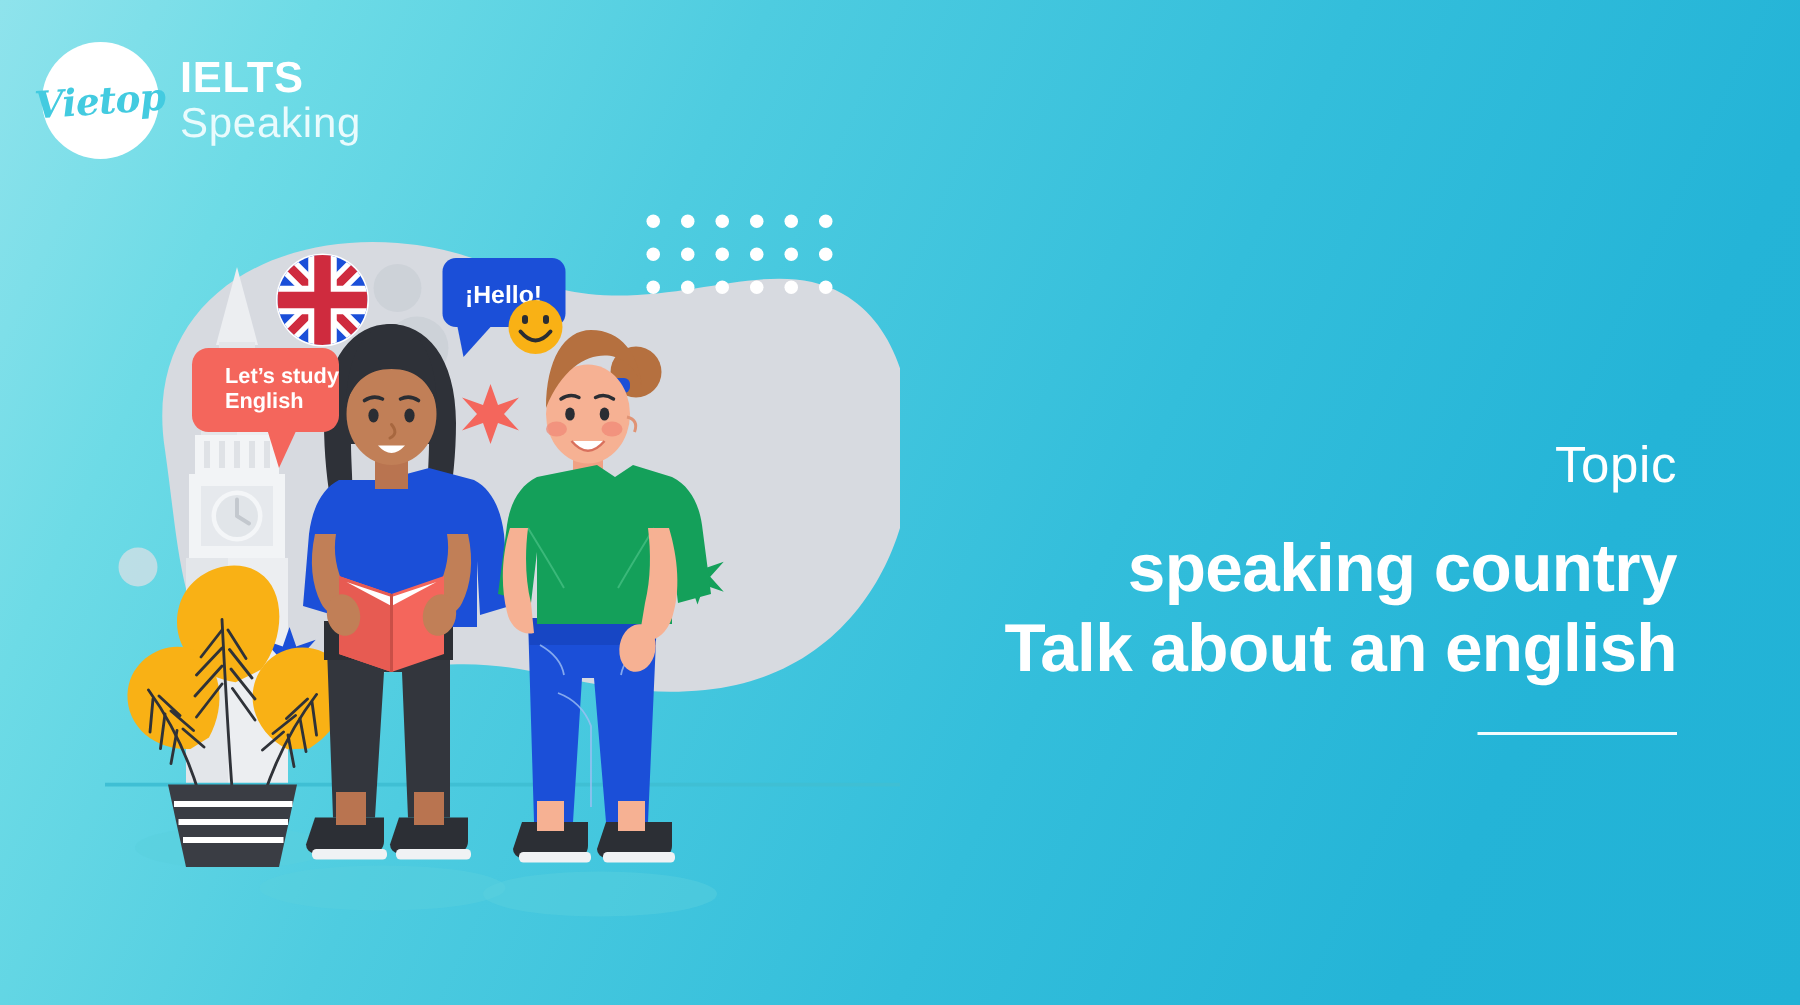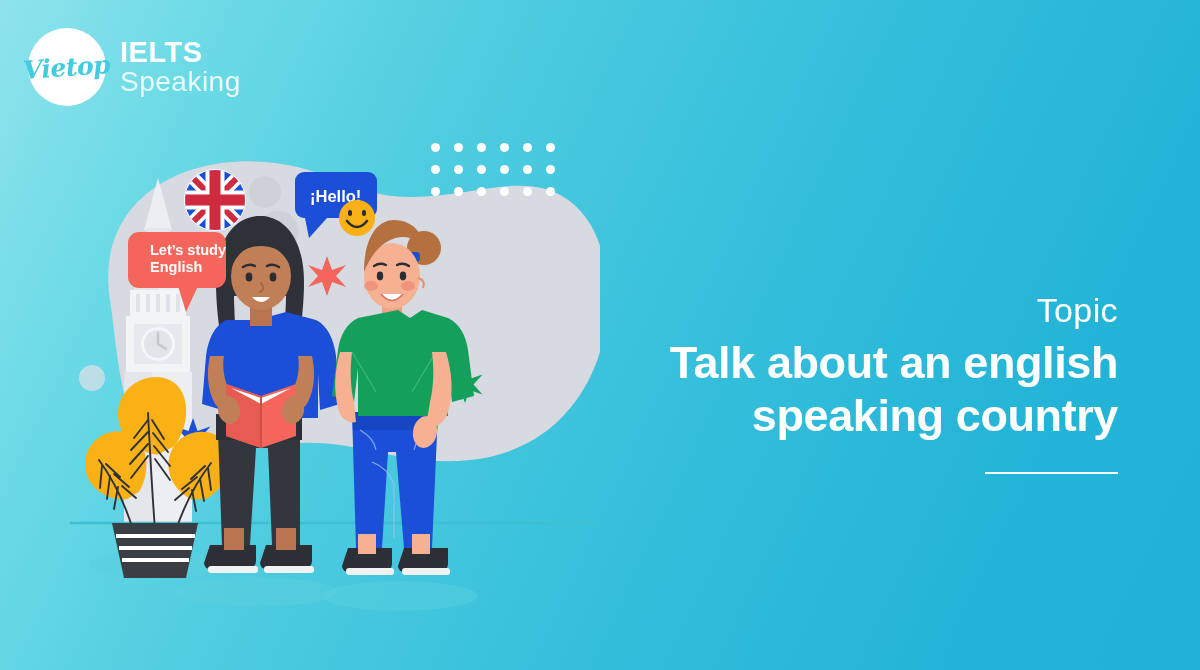--- a/index.html
+++ b/index.html
@@ -39,21 +39,21 @@
     letter-spacing:0.5px; display:block;
   }
 
   
   #headline-block {
     position:absolute; right:82px; top:292px;
     width:560px; text-align:right; color:#ffffff;
   }
   #topic-label {
     font-size:34px; font-weight:300; letter-spacing:0.4px;
-    line-height:1.1; margin-bottom:8px;
+    line-height:1.1; margin-bottom:24px;
   }
   #topic-title {
     font-size:45px; font-weight:700; line-height:1.16;
     letter-spacing:-0.4px;
   }
   #divider {
     height:2px; width:133px; background:#ffffff;
     margin:30px 0 26px auto; opacity:.95;
   }
   #part-label { font-size:35px; font-weight:400; letter-spacing:0.2px; }
@@ -309,19 +309,19 @@
     </div>
     <div id="logo-text">
       <span id="logo-ielts">IELTS</span>
       <span id="logo-speaking">Speaking</span>
     </div>
   </div>
 
   <div id="headline-block">
     <div id="topic-label">Topic</div>
     <div id="topic-title">
+      <div>speaking country</div>
       <div>Talk about an english</div>
-      <div>speaking country</div>
     </div>
     <div id="divider"></div>
   </div>
 
 </div>
 
 </body></html>

